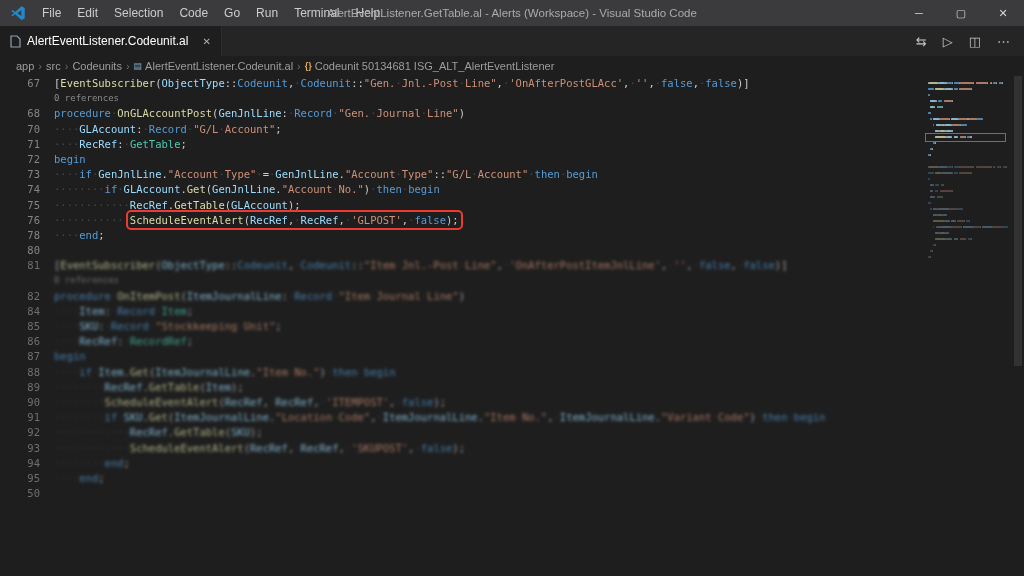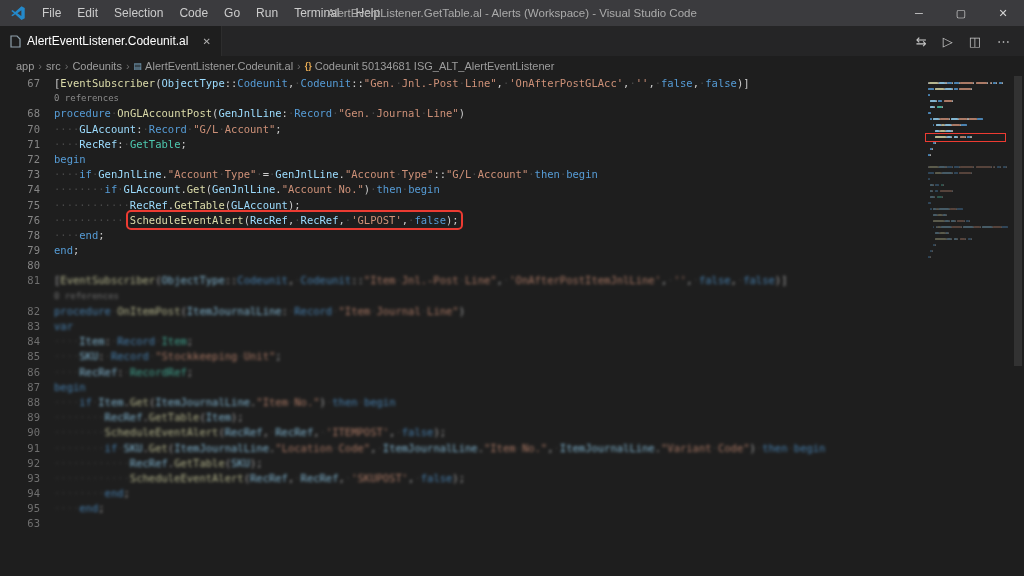--- a/index.html
+++ b/index.html
@@ -120,39 +120,37 @@
       <div class="row lens-row"><span class="gutter"></span><span class="content">0 references</span></div>
       <div class="row"><span class="gutter">68</span><span class="content"><span style="color: rgb(86, 156, 214);">procedure</span><span class="ws">·</span><span style="color: rgb(220, 220, 170);">OnGLAccountPost</span><span style="color: rgb(204, 204, 204);">(</span><span style="color: rgb(156, 220, 254);">GenJnlLine</span><span style="color: rgb(204, 204, 204);">:</span><span class="ws">·</span><span style="color: rgb(86, 156, 214);">Record</span><span class="ws">·</span><span style="color: rgb(206, 145, 120);">"Gen.</span><span class="ws">·</span><span style="color: rgb(206, 145, 120);">Journal</span><span class="ws">·</span><span style="color: rgb(206, 145, 120);">Line"</span><span style="color: rgb(204, 204, 204);">)</span></span></div>
       <div class="row"><span class="gutter">70</span><span class="content"><span class="ws">····</span><span style="color: rgb(156, 220, 254);">GLAccount</span><span style="color: rgb(204, 204, 204);">:</span><span class="ws">·</span><span style="color: rgb(86, 156, 214);">Record</span><span class="ws">·</span><span style="color: rgb(206, 145, 120);">"G/L</span><span class="ws">·</span><span style="color: rgb(206, 145, 120);">Account"</span><span style="color: rgb(204, 204, 204);">;</span></span></div>
       <div class="row"><span class="gutter">71</span><span class="content"><span class="ws">····</span><span style="color: rgb(156, 220, 254);">RecRef</span><span style="color: rgb(204, 204, 204);">:</span><span class="ws">·</span><span style="color: rgb(78, 201, 176);">GetTable</span><span style="color: rgb(204, 204, 204);">;</span></span></div>
       <div class="row"><span class="gutter">72</span><span class="content"><span style="color: rgb(86, 156, 214);">begin</span></span></div>
       <div class="row"><span class="gutter">73</span><span class="content"><span class="ws">····</span><span style="color: rgb(86, 156, 214);">if</span><span class="ws">·</span><span style="color: rgb(156, 220, 254);">GenJnlLine</span><span style="color: rgb(204, 204, 204);">.</span><span style="color: rgb(206, 145, 120);">"Account</span><span class="ws">·</span><span style="color: rgb(206, 145, 120);">Type"</span><span class="ws">·</span><span style="color: rgb(204, 204, 204);">=</span><span class="ws">·</span><span style="color: rgb(156, 220, 254);">GenJnlLine</span><span style="color: rgb(204, 204, 204);">.</span><span style="color: rgb(206, 145, 120);">"Account</span><span class="ws">·</span><span style="color: rgb(206, 145, 120);">Type"</span><span style="color: rgb(204, 204, 204);">::</span><span style="color: rgb(206, 145, 120);">"G/L</span><span class="ws">·</span><span style="color: rgb(206, 145, 120);">Account"</span><span class="ws">·</span><span style="color: rgb(86, 156, 214);">then</span><span class="ws">·</span><span style="color: rgb(86, 156, 214);">begin</span></span></div>
       <div class="row"><span class="gutter">74</span><span class="content"><span class="ws">········</span><span style="color: rgb(86, 156, 214);">if</span><span class="ws">·</span><span style="color: rgb(156, 220, 254);">GLAccount</span><span style="color: rgb(204, 204, 204);">.</span><span style="color: rgb(220, 220, 170);">Get</span><span style="color: rgb(204, 204, 204);">(</span><span style="color: rgb(156, 220, 254);">GenJnlLine</span><span style="color: rgb(204, 204, 204);">.</span><span style="color: rgb(206, 145, 120);">"Account</span><span class="ws">·</span><span style="color: rgb(206, 145, 120);">No."</span><span style="color: rgb(204, 204, 204);">)</span><span class="ws">·</span><span style="color: rgb(86, 156, 214);">then</span><span class="ws">·</span><span style="color: rgb(86, 156, 214);">begin</span></span></div>
       <div class="row"><span class="gutter">75</span><span class="content"><span class="ws">············</span><span style="color: rgb(156, 220, 254);">RecRef</span><span style="color: rgb(204, 204, 204);">.</span><span style="color: rgb(220, 220, 170);">GetTable</span><span style="color: rgb(204, 204, 204);">(</span><span style="color: rgb(156, 220, 254);">GLAccount</span><span style="color: rgb(204, 204, 204);">);</span></span></div>
       <div class="row"><span class="gutter">76</span><span class="content"><span class="ws">············</span><span class="redbox"><span style="color: rgb(220, 220, 170);">ScheduleEventAlert</span><span style="color: rgb(204, 204, 204);">(</span><span style="color: rgb(156, 220, 254);">RecRef</span><span style="color: rgb(204, 204, 204);">,</span><span class="ws">·</span><span style="color: rgb(156, 220, 254);">RecRef</span><span style="color: rgb(204, 204, 204);">,</span><span class="ws">·</span><span style="color: rgb(206, 145, 120);">'GLPOST'</span><span style="color: rgb(204, 204, 204);">,</span><span class="ws">·</span><span style="color: rgb(86, 156, 214);">false</span><span style="color: rgb(204, 204, 204);">);</span></span></span></div>
       <div class="row"><span class="gutter">78</span><span class="content"><span class="ws">····</span><span style="color: rgb(86, 156, 214);">end</span><span style="color: rgb(204, 204, 204);">;</span></span></div>
-      <div class="row"><span class="gutter">79</span><span class="content"><span style="color: rgb(86, 156, 214);">end</span><span style="color: rgb(204, 204, 204);">;</span></span></div>
       <div class="row"><span class="gutter">80</span><span class="content"></span></div>
       <div class="row dim"><span class="gutter">81</span><span class="content"><span style="color: rgb(204, 204, 204);">[</span><span style="color: rgb(220, 220, 170);">EventSubscriber</span><span style="color: rgb(204, 204, 204);">(</span><span style="color: rgb(156, 220, 254);">ObjectType</span><span style="color: rgb(204, 204, 204);">::</span><span style="color: rgb(86, 156, 214);">Codeunit</span><span style="color: rgb(204, 204, 204);">,</span><span class="ws">·</span><span style="color: rgb(86, 156, 214);">Codeunit</span><span style="color: rgb(204, 204, 204);">::</span><span style="color: rgb(206, 145, 120);">"Item</span><span class="ws">·</span><span style="color: rgb(206, 145, 120);">Jnl.-Post</span><span class="ws">·</span><span style="color: rgb(206, 145, 120);">Line"</span><span style="color: rgb(204, 204, 204);">,</span><span class="ws">·</span><span style="color: rgb(206, 145, 120);">'OnAfterPostItemJnlLine'</span><span style="color: rgb(204, 204, 204);">,</span><span class="ws">·</span><span style="color: rgb(206, 145, 120);">''</span><span style="color: rgb(204, 204, 204);">,</span><span class="ws">·</span><span style="color: rgb(86, 156, 214);">false</span><span style="color: rgb(204, 204, 204);">,</span><span class="ws">·</span><span style="color: rgb(86, 156, 214);">false</span><span style="color: rgb(204, 204, 204);">)]</span></span></div>
       <div class="row dim lens-row"><span class="gutter"></span><span class="content">0 references</span></div>
       <div class="row dim"><span class="gutter">82</span><span class="content"><span style="color: rgb(86, 156, 214);">procedure</span><span class="ws">·</span><span style="color: rgb(220, 220, 170);">OnItemPost</span><span style="color: rgb(204, 204, 204);">(</span><span style="color: rgb(156, 220, 254);">ItemJournalLine</span><span style="color: rgb(204, 204, 204);">:</span><span class="ws">·</span><span style="color: rgb(86, 156, 214);">Record</span><span class="ws">·</span><span style="color: rgb(206, 145, 120);">"Item</span><span class="ws">·</span><span style="color: rgb(206, 145, 120);">Journal</span><span class="ws">·</span><span style="color: rgb(206, 145, 120);">Line"</span><span style="color: rgb(204, 204, 204);">)</span></span></div>
-      <div class="row dim"><span class="gutter">83</span><span class="content"><span style="color: rgb(86, 156, 214);">var</span></span></div>
       <div class="row dim"><span class="gutter">84</span><span class="content"><span class="ws">····</span><span style="color: rgb(156, 220, 254);">Item</span><span style="color: rgb(204, 204, 204);">:</span><span class="ws">·</span><span style="color: rgb(86, 156, 214);">Record</span><span class="ws">·</span><span style="color: rgb(78, 201, 176);">Item</span><span style="color: rgb(204, 204, 204);">;</span></span></div>
       <div class="row dim"><span class="gutter">85</span><span class="content"><span class="ws">····</span><span style="color: rgb(156, 220, 254);">SKU</span><span style="color: rgb(204, 204, 204);">:</span><span class="ws">·</span><span style="color: rgb(86, 156, 214);">Record</span><span class="ws">·</span><span style="color: rgb(206, 145, 120);">"Stockkeeping</span><span class="ws">·</span><span style="color: rgb(206, 145, 120);">Unit"</span><span style="color: rgb(204, 204, 204);">;</span></span></div>
       <div class="row dim"><span class="gutter">86</span><span class="content"><span class="ws">····</span><span style="color: rgb(156, 220, 254);">RecRef</span><span style="color: rgb(204, 204, 204);">:</span><span class="ws">·</span><span style="color: rgb(78, 201, 176);">RecordRef</span><span style="color: rgb(204, 204, 204);">;</span></span></div>
       <div class="row dim"><span class="gutter">87</span><span class="content"><span style="color: rgb(86, 156, 214);">begin</span></span></div>
       <div class="row dim"><span class="gutter">88</span><span class="content"><span class="ws">····</span><span style="color: rgb(86, 156, 214);">if</span><span class="ws">·</span><span style="color: rgb(156, 220, 254);">Item</span><span style="color: rgb(204, 204, 204);">.</span><span style="color: rgb(220, 220, 170);">Get</span><span style="color: rgb(204, 204, 204);">(</span><span style="color: rgb(156, 220, 254);">ItemJournalLine</span><span style="color: rgb(204, 204, 204);">.</span><span style="color: rgb(206, 145, 120);">"Item</span><span class="ws">·</span><span style="color: rgb(206, 145, 120);">No."</span><span style="color: rgb(204, 204, 204);">)</span><span class="ws">·</span><span style="color: rgb(86, 156, 214);">then</span><span class="ws">·</span><span style="color: rgb(86, 156, 214);">begin</span></span></div>
       <div class="row dim"><span class="gutter">89</span><span class="content"><span class="ws">········</span><span style="color: rgb(156, 220, 254);">RecRef</span><span style="color: rgb(204, 204, 204);">.</span><span style="color: rgb(220, 220, 170);">GetTable</span><span style="color: rgb(204, 204, 204);">(</span><span style="color: rgb(156, 220, 254);">Item</span><span style="color: rgb(204, 204, 204);">);</span></span></div>
       <div class="row dim"><span class="gutter">90</span><span class="content"><span class="ws">········</span><span style="color: rgb(220, 220, 170);">ScheduleEventAlert</span><span style="color: rgb(204, 204, 204);">(</span><span style="color: rgb(156, 220, 254);">RecRef</span><span style="color: rgb(204, 204, 204);">,</span><span class="ws">·</span><span style="color: rgb(156, 220, 254);">RecRef</span><span style="color: rgb(204, 204, 204);">,</span><span class="ws">·</span><span style="color: rgb(206, 145, 120);">'ITEMPOST'</span><span style="color: rgb(204, 204, 204);">,</span><span class="ws">·</span><span style="color: rgb(86, 156, 214);">false</span><span style="color: rgb(204, 204, 204);">);</span></span></div>
       <div class="row dim"><span class="gutter">91</span><span class="content"><span class="ws">········</span><span style="color: rgb(86, 156, 214);">if</span><span class="ws">·</span><span style="color: rgb(156, 220, 254);">SKU</span><span style="color: rgb(204, 204, 204);">.</span><span style="color: rgb(220, 220, 170);">Get</span><span style="color: rgb(204, 204, 204);">(</span><span style="color: rgb(156, 220, 254);">ItemJournalLine</span><span style="color: rgb(204, 204, 204);">.</span><span style="color: rgb(206, 145, 120);">"Location</span><span class="ws">·</span><span style="color: rgb(206, 145, 120);">Code"</span><span style="color: rgb(204, 204, 204);">,</span><span class="ws">·</span><span style="color: rgb(156, 220, 254);">ItemJournalLine</span><span style="color: rgb(204, 204, 204);">.</span><span style="color: rgb(206, 145, 120);">"Item</span><span class="ws">·</span><span style="color: rgb(206, 145, 120);">No."</span><span style="color: rgb(204, 204, 204);">,</span><span class="ws">·</span><span style="color: rgb(156, 220, 254);">ItemJournalLine</span><span style="color: rgb(204, 204, 204);">.</span><span style="color: rgb(206, 145, 120);">"Variant</span><span class="ws">·</span><span style="color: rgb(206, 145, 120);">Code"</span><span style="color: rgb(204, 204, 204);">)</span><span class="ws">·</span><span style="color: rgb(86, 156, 214);">then</span><span class="ws">·</span><span style="color: rgb(86, 156, 214);">begin</span></span></div>
       <div class="row dim"><span class="gutter">92</span><span class="content"><span class="ws">············</span><span style="color: rgb(156, 220, 254);">RecRef</span><span style="color: rgb(204, 204, 204);">.</span><span style="color: rgb(220, 220, 170);">GetTable</span><span style="color: rgb(204, 204, 204);">(</span><span style="color: rgb(156, 220, 254);">SKU</span><span style="color: rgb(204, 204, 204);">);</span></span></div>
       <div class="row dim"><span class="gutter">93</span><span class="content"><span class="ws">············</span><span style="color: rgb(220, 220, 170);">ScheduleEventAlert</span><span style="color: rgb(204, 204, 204);">(</span><span style="color: rgb(156, 220, 254);">RecRef</span><span style="color: rgb(204, 204, 204);">,</span><span class="ws">·</span><span style="color: rgb(156, 220, 254);">RecRef</span><span style="color: rgb(204, 204, 204);">,</span><span class="ws">·</span><span style="color: rgb(206, 145, 120);">'SKUPOST'</span><span style="color: rgb(204, 204, 204);">,</span><span class="ws">·</span><span style="color: rgb(86, 156, 214);">false</span><span style="color: rgb(204, 204, 204);">);</span></span></div>
       <div class="row dim"><span class="gutter">94</span><span class="content"><span class="ws">········</span><span style="color: rgb(86, 156, 214);">end</span><span style="color: rgb(204, 204, 204);">;</span></span></div>
       <div class="row dim"><span class="gutter">95</span><span class="content"><span class="ws">····</span><span style="color: rgb(86, 156, 214);">end</span><span style="color: rgb(204, 204, 204);">;</span></span></div>
-      <div class="row dim"><span class="gutter">63</span><span class="content"></span></div>
+      <div class="row dim"><span class="gutter">50</span><span class="content"></span></div>
     </div>
 </div>
 
 <div class="minimap">
   <div id="minimap-rows">
       <div class="mrow">
         <span class="mseg" style="width: 1px; background: rgb(204, 204, 204); opacity: 0.8;"></span>
         <span class="mseg" style="width: 9.3px; background: rgb(220, 220, 170); opacity: 0.8;"></span>
         <span class="mseg" style="width: 1px; background: rgb(204, 204, 204); opacity: 0.8;"></span>
         <span class="mseg" style="width: 6.2px; background: rgb(156, 220, 254); opacity: 0.8;"></span>

